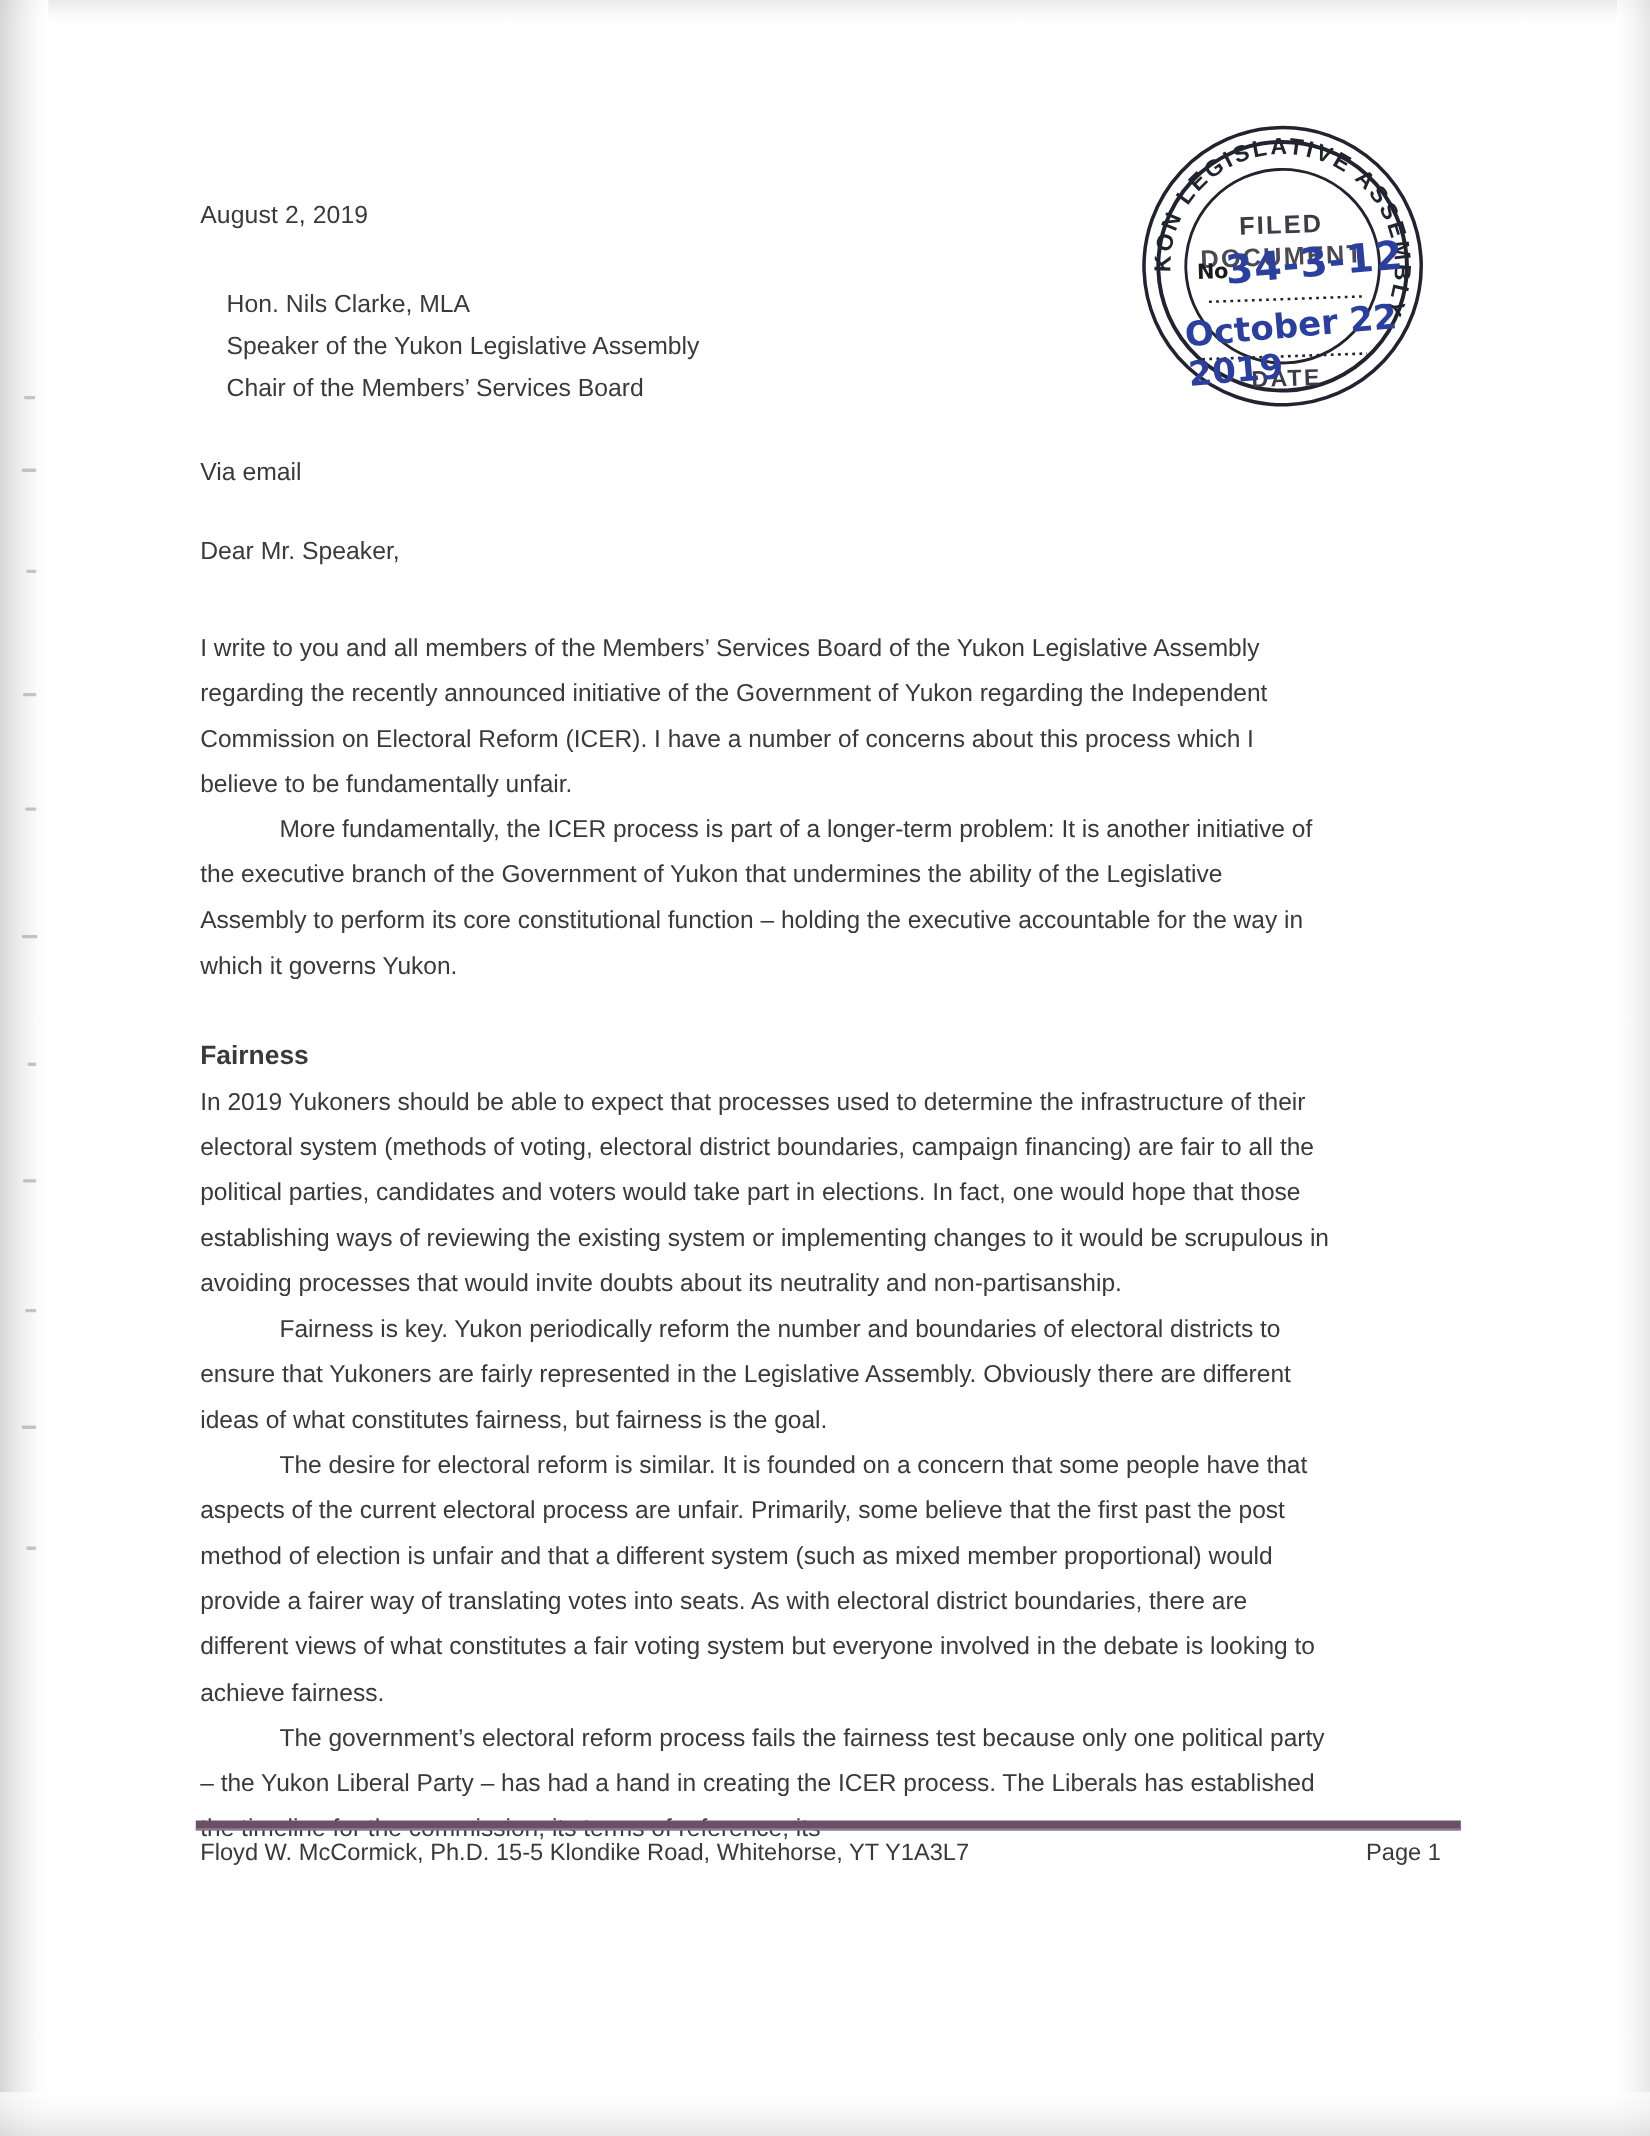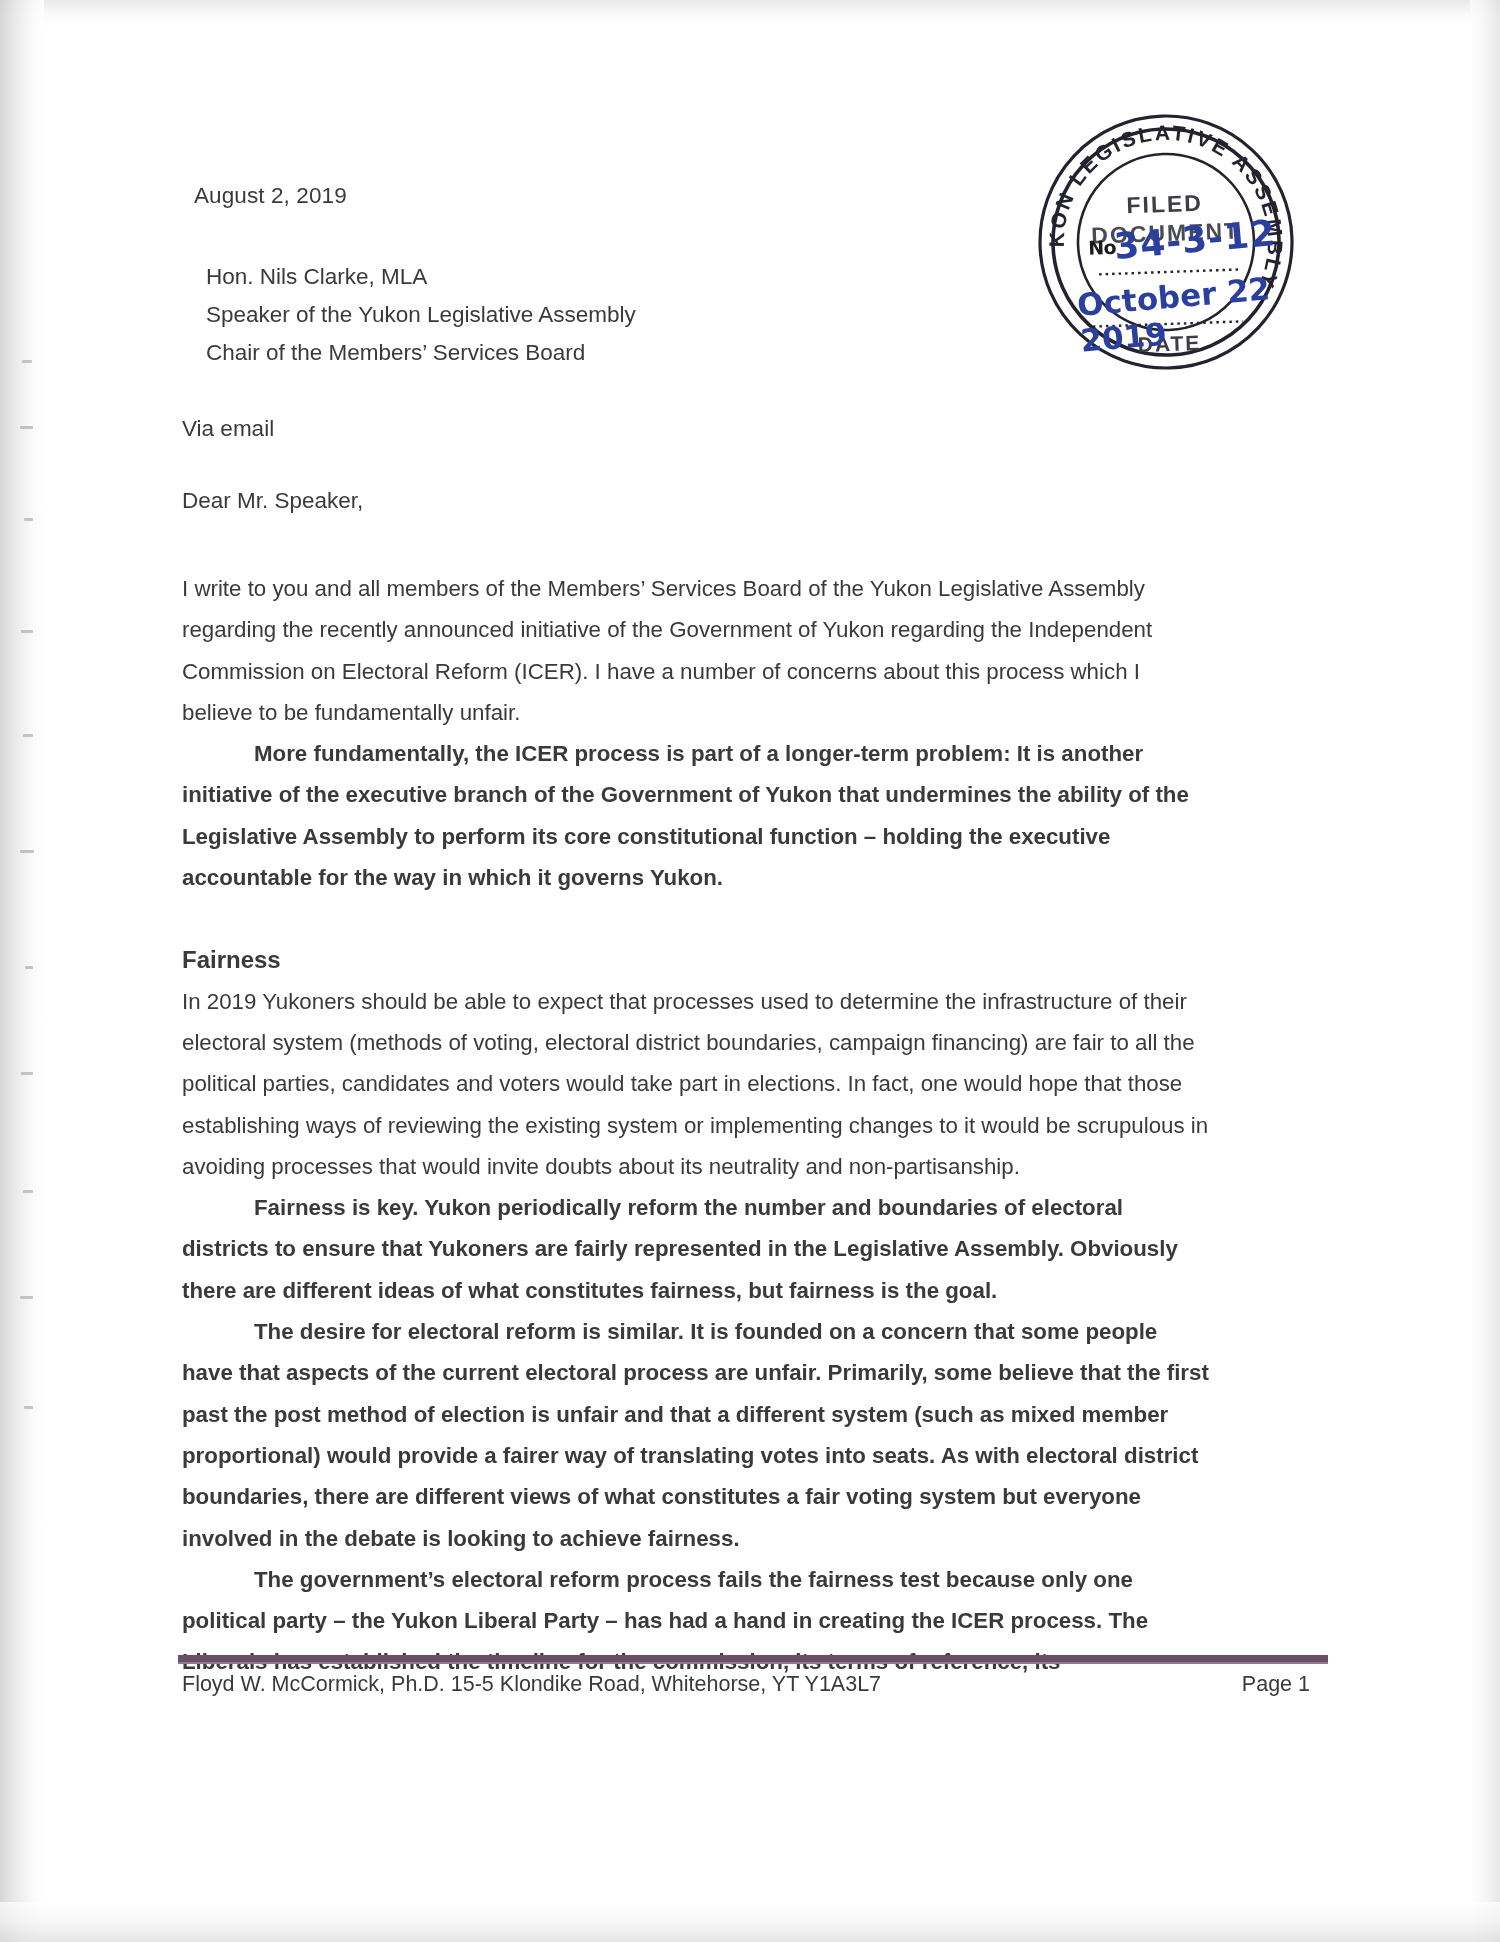--- a/index.html
+++ b/index.html
@@ -66,21 +66,21 @@
   
   .content {
     position: absolute;
     left: 182px;
     top: 0;
     width: 1088px;
   }
 
   .letter-date {
     position: absolute;
-    left: 12px;
+    left: 0;
     top: 183px;
     font-size: 22.5px;
     letter-spacing: .1px;
     white-space: nowrap;
   }
 
   .addressee {
     position: absolute;
     left: 0;
     top: 258px;
@@ -110,21 +110,20 @@
     top: 568px;
     width: 1030px;
     font-size: 22.3px;
     line-height: 41.3px;
   }
   .body p {
     margin: 0;
   }
   .body p.indented {
     text-indent: 72px;
-    font-weight: bold;
   }
   .body .gap {
     height: 41px;
   }
   .section-heading {
     font-weight: bold;
     margin: 0;
     font-size: 24px;
     line-height: 41.3px;
   }

